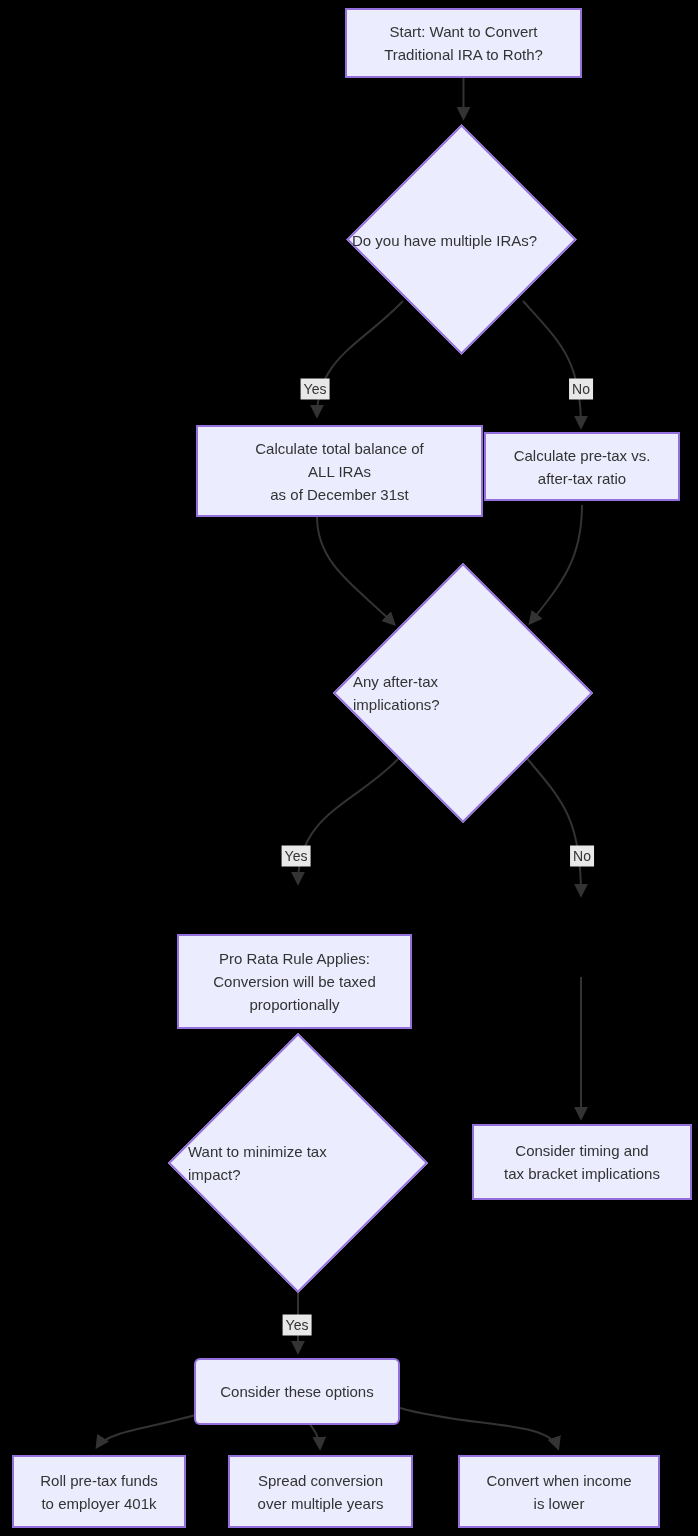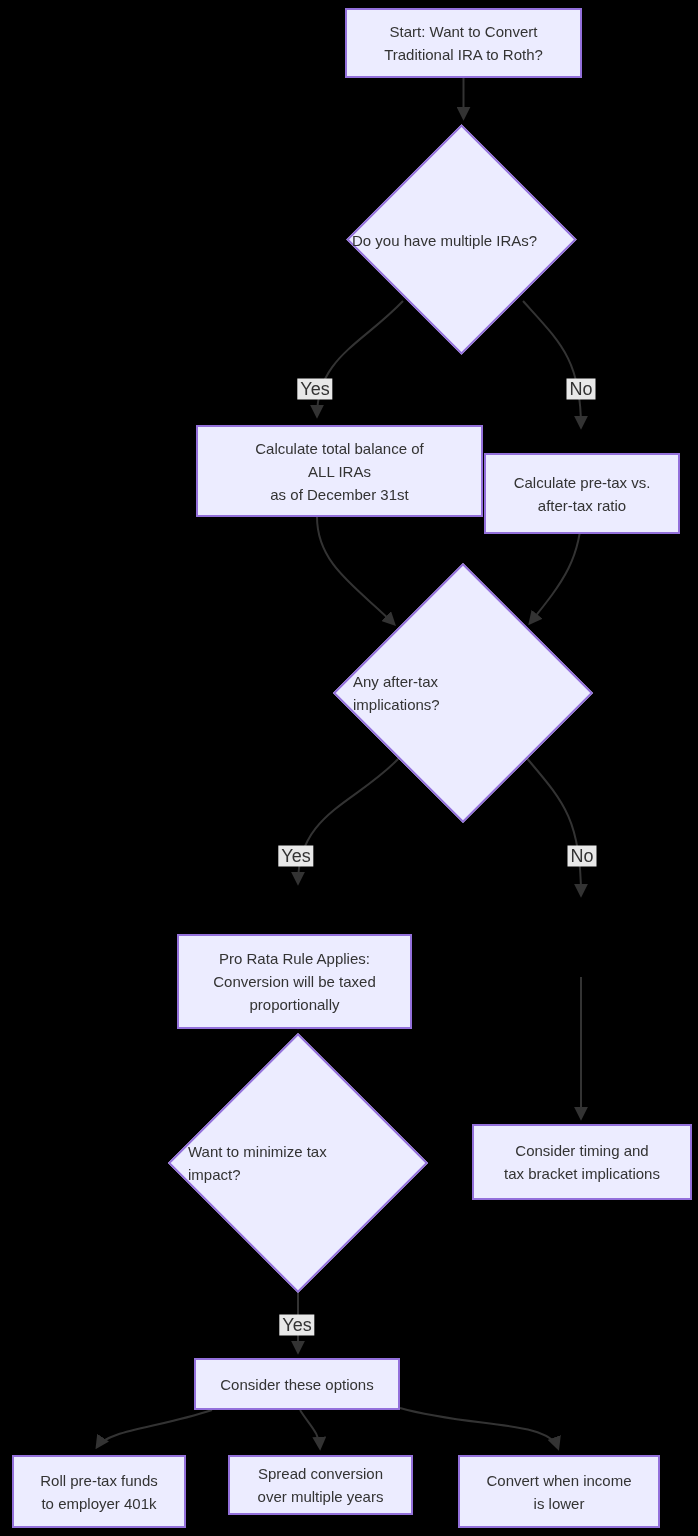--- a/index.html
+++ b/index.html
@@ -50,21 +50,21 @@
     text-align: left;
     white-space: pre-line;
     transform: translate(-50%, -50%);
     width: 220px;
   }
   .edge-label {
     position: absolute;
     transform: translate(-50%, -50%);
     background: #e8e8e8;
     color: #333333;
-    font-size: 18px;
+    font-size: 14px;
     line-height: 17px;
     padding: 2px 3px;
     white-space: pre-line;
   }
 </style>
 </head>
 <body>
 
 <div class="canvas">
 
@@ -89,37 +89,37 @@
     <path class="edge" d="M400,1408 C470,1428 548,1420 558,1448" marker-end="url(#arrow)"></path>
   </svg>
 
   <div class="node" style="left:345px; top:8px; width:237px; height:70px;">Start: Want to Convert
 Traditional IRA to Roth?</div>
 
   <div class="node" style="left:196px; top:425px; width:287px; height:92px;">Calculate total balance of
 ALL IRAs
 as of December 31st</div>
 
-  <div class="node" style="left:484px; top:453px; width:196px; height:81px;">Calculate pre-tax vs.
+  <div class="node" style="left:484px; top:432px; width:196px; height:69px;">Calculate pre-tax vs.
 after-tax ratio</div>
 
   <div class="node" style="left:177px; top:890px; width:235px; height:95px;margin-top:44px;">Pro Rata Rule Applies:
 Conversion will be taxed
 proportionally</div>
 
 
   <div class="node" style="left:472px; top:1124px; width:220px; height:76px;text-align:center;">Consider timing and
 tax bracket implications</div>
 
-  <div class="node" style="left:194px; top:1358px; width:206px; height:52px;">Consider these options</div>
+  <div class="node" style="left:194px; top:1358px; width:206px; height:67px;border-radius:6px;">Consider these options</div>
 
   <div class="node" style="left:12px; top:1455px; width:174px; height:73px;">Roll pre-tax funds
 to employer 401k</div>
 
-  <div class="node" style="left:228px; top:1455px; width:185px; height:60px;">Spread conversion
+  <div class="node" style="left:228px; top:1455px; width:185px; height:73px;">Spread conversion
 over multiple years</div>
 
   <div class="node" style="left:458px; top:1455px; width:202px; height:73px;">Convert when income
 is lower</div>
 
   <div class="diamond" style="left:380px; top:158px; width:163px; height:163px;"></div>
   <div class="diamond-label" style="left:462px; top:240px;">Do you have multiple IRAs?</div>
 
   <div class="diamond" style="left:371px; top:601px; width:184px; height:184px;"></div>
   <div class="diamond-label" style="left:463px; top:693px;">Any after-tax

